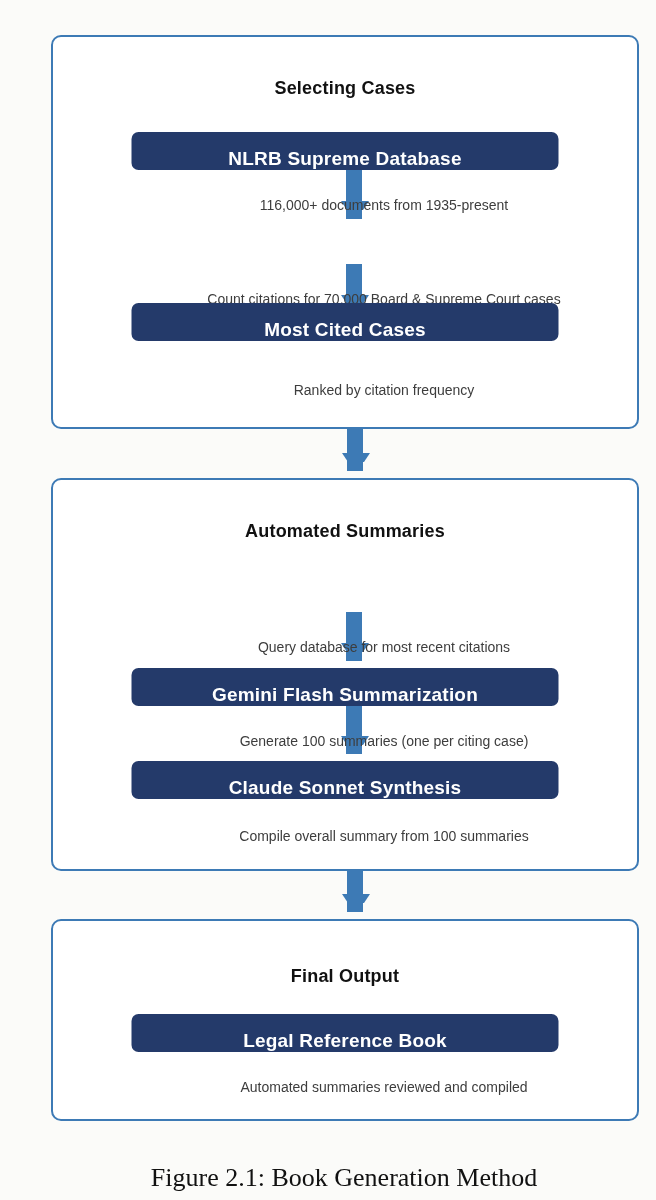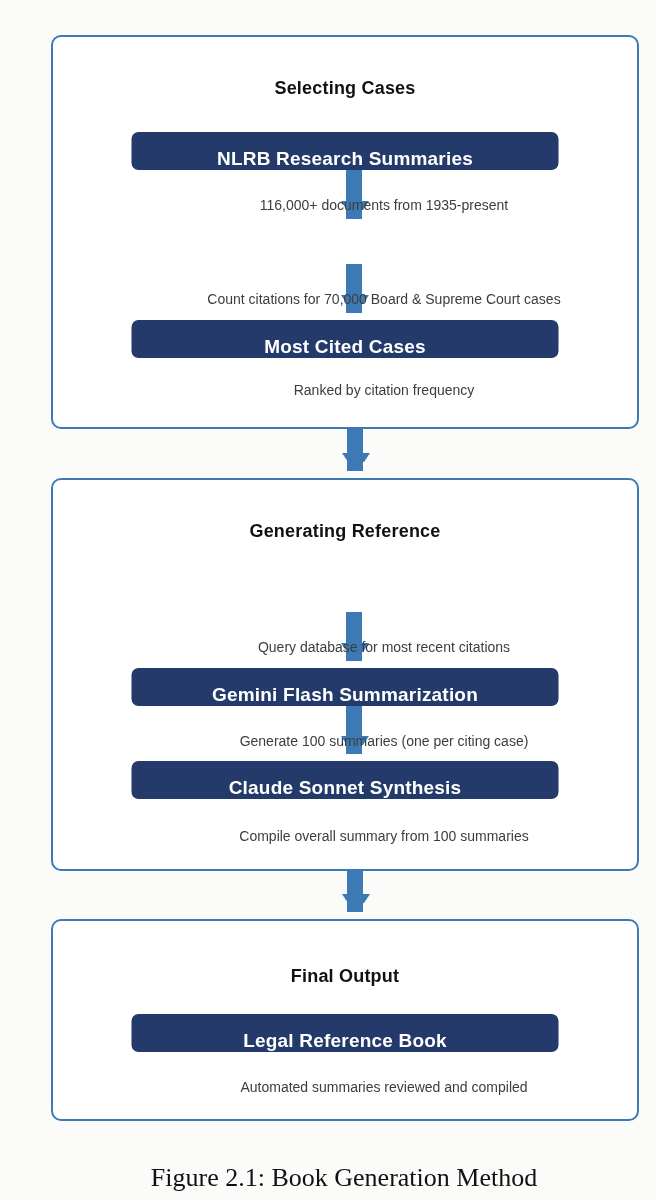--- a/index.html
+++ b/index.html
@@ -91,44 +91,44 @@
   }
 </style>
 </head>
 <body>
 
 <div class="canvas">
 
   <section class="panel panel-1">
     <h2 class="panel-title" style="top:33px">Selecting Cases</h2>
 
-    <div class="step-box" style="top:95px">NLRB Research Summaries</div>
+    <div class="step-box" style="top:95px">NLRB Supreme Database</div>
     <div class="varrow" style="top:133px;height:56px">
         <i class="line"></i>
         <i class="head"></i>
       </div>
     <div class="step-note" style="top:152px">116,000+ documents from 1935-present</div>
 
     <div class="varrow" style="top:227px;height:56px">
         <i class="line"></i>
         <i class="head"></i>
       </div>
     <div class="step-note" style="top:246px">Count citations for 70,000 Board &amp; Supreme Court cases</div>
 
-    <div class="step-box" style="top:283px">Most Cited Cases</div>
+    <div class="step-box" style="top:266px">Most Cited Cases</div>
     <div class="step-note" style="top:337px">Ranked by citation frequency</div>
   </section>
 
   <div class="varrow page-arrow" style="top:413px;height:49px">
       <i class="line"></i>
       <i class="head"></i>
     </div>
 
   <section class="panel panel-2">
-    <h2 class="panel-title" style="top:33px">Generating Reference</h2>
+    <h2 class="panel-title" style="top:33px">Automated Summaries</h2>
 
     <div class="varrow" style="top:132px;height:56px">
         <i class="line"></i>
         <i class="head"></i>
       </div>
     <div class="step-note" style="top:151px">Query database for most recent citations</div>
 
     <div class="step-box" style="top:188px">Gemini Flash Summarization</div>
     <div class="varrow" style="top:226px;height:55px">
         <i class="line"></i>

